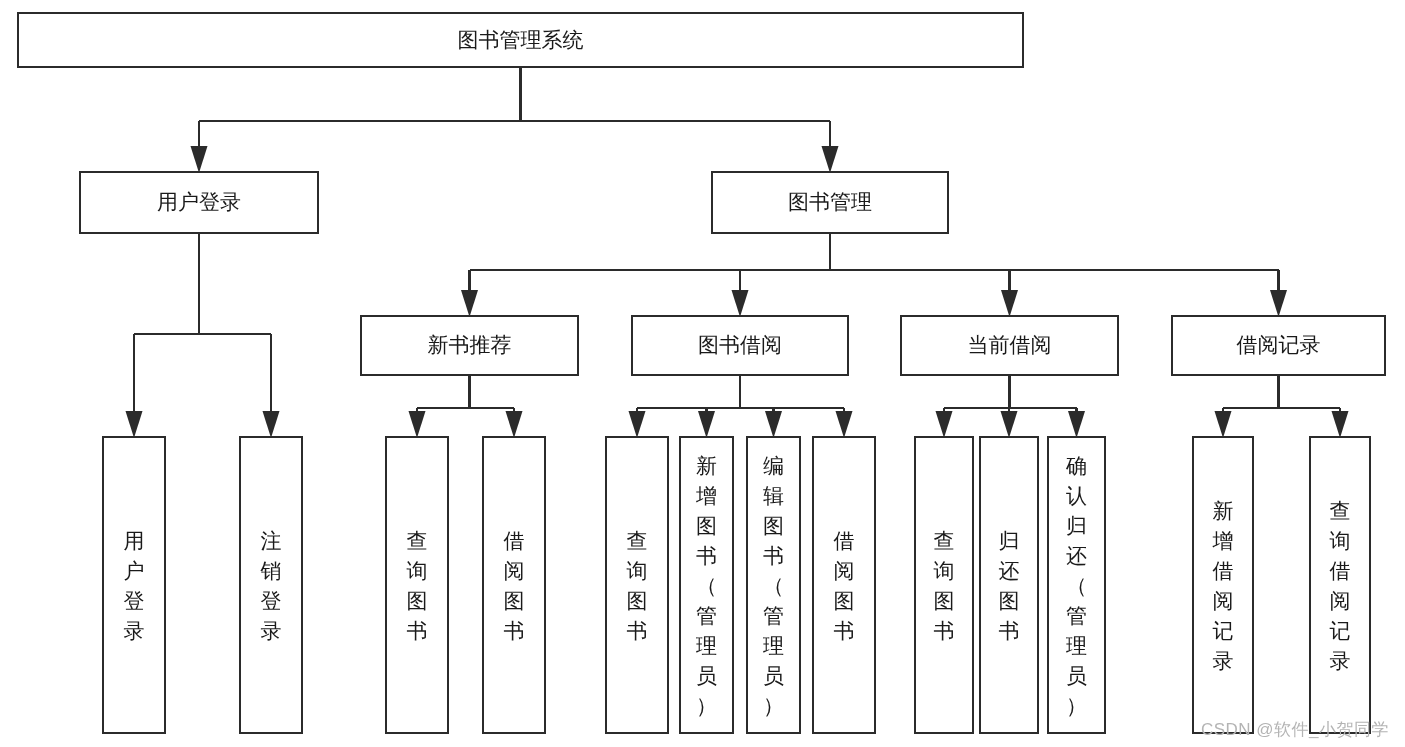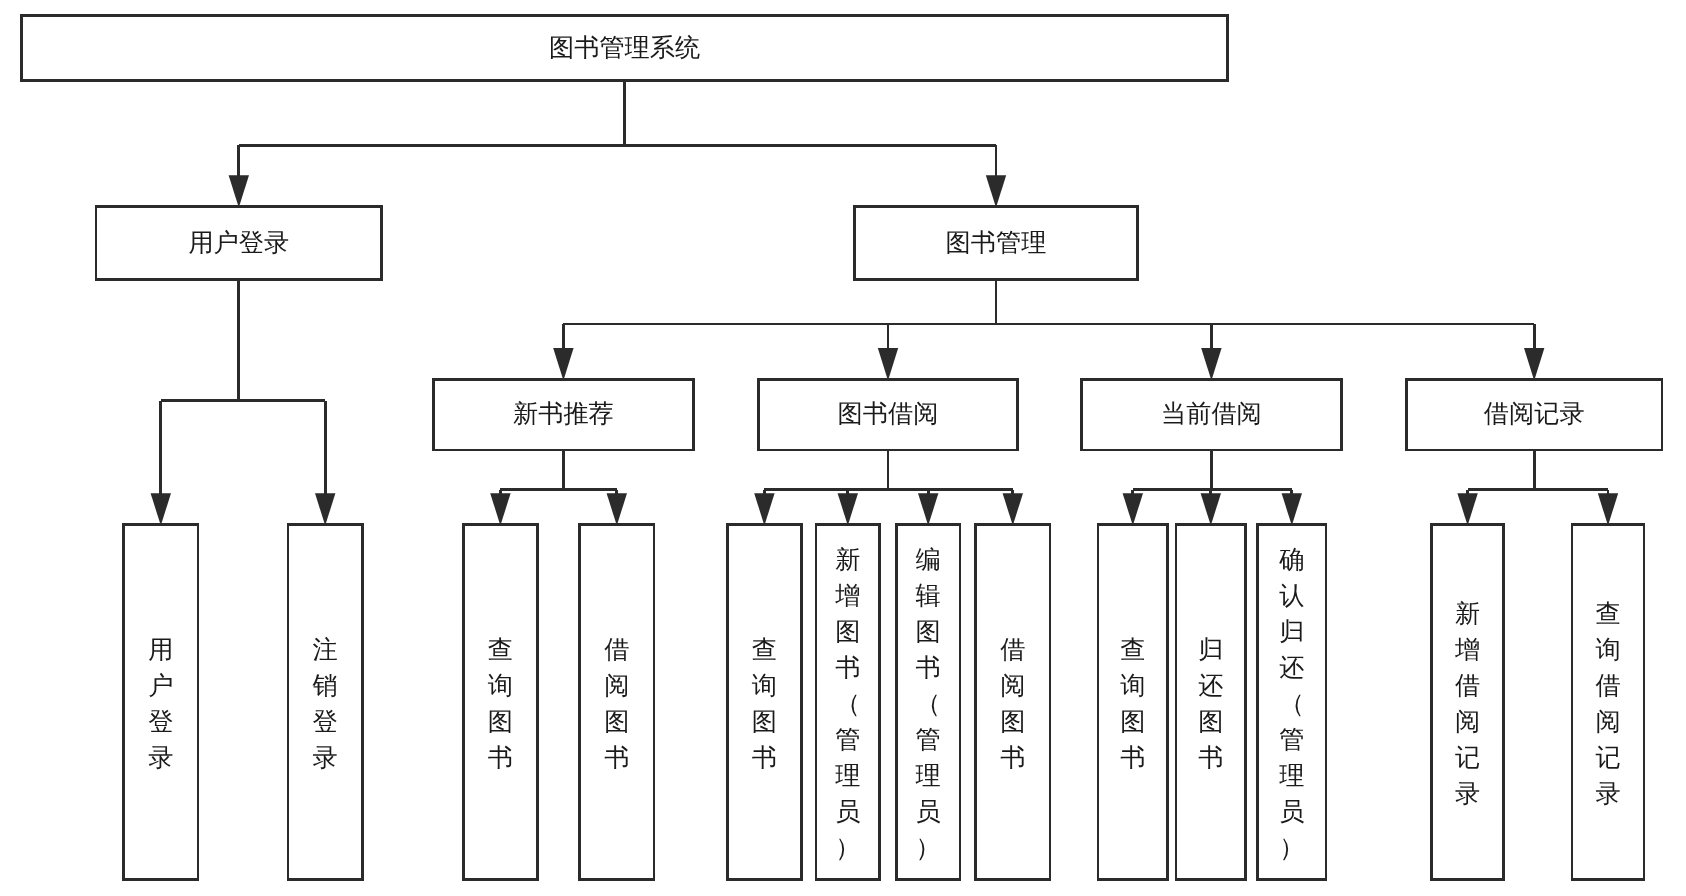--- a/index.html
+++ b/index.html
@@ -216,13 +216,14 @@
         <g>
           <rect class="node-rect" x="1193" y="437" width="60" height="296"></rect>
           <text class="node-label-vertical" x="1223"><tspan x="1223" y="518.4">新</tspan><tspan x="1223" y="548.4">增</tspan><tspan x="1223" y="578.4">借</tspan><tspan x="1223" y="608.4">阅</tspan><tspan x="1223" y="638.4">记</tspan><tspan x="1223" y="668.4">录</tspan></text>
         </g>
         <g>
           <rect class="node-rect" x="1310" y="437" width="60" height="296"></rect>
           <text class="node-label-vertical" x="1340"><tspan x="1340" y="518.4">查</tspan><tspan x="1340" y="548.4">询</tspan><tspan x="1340" y="578.4">借</tspan><tspan x="1340" y="608.4">阅</tspan><tspan x="1340" y="638.4">记</tspan><tspan x="1340" y="668.4">录</tspan></text>
         </g>
       </g>
   </svg>
+  <div class="watermark">CSDN @软件_小贺同学</div>
 </div>
 
 </body></html>

